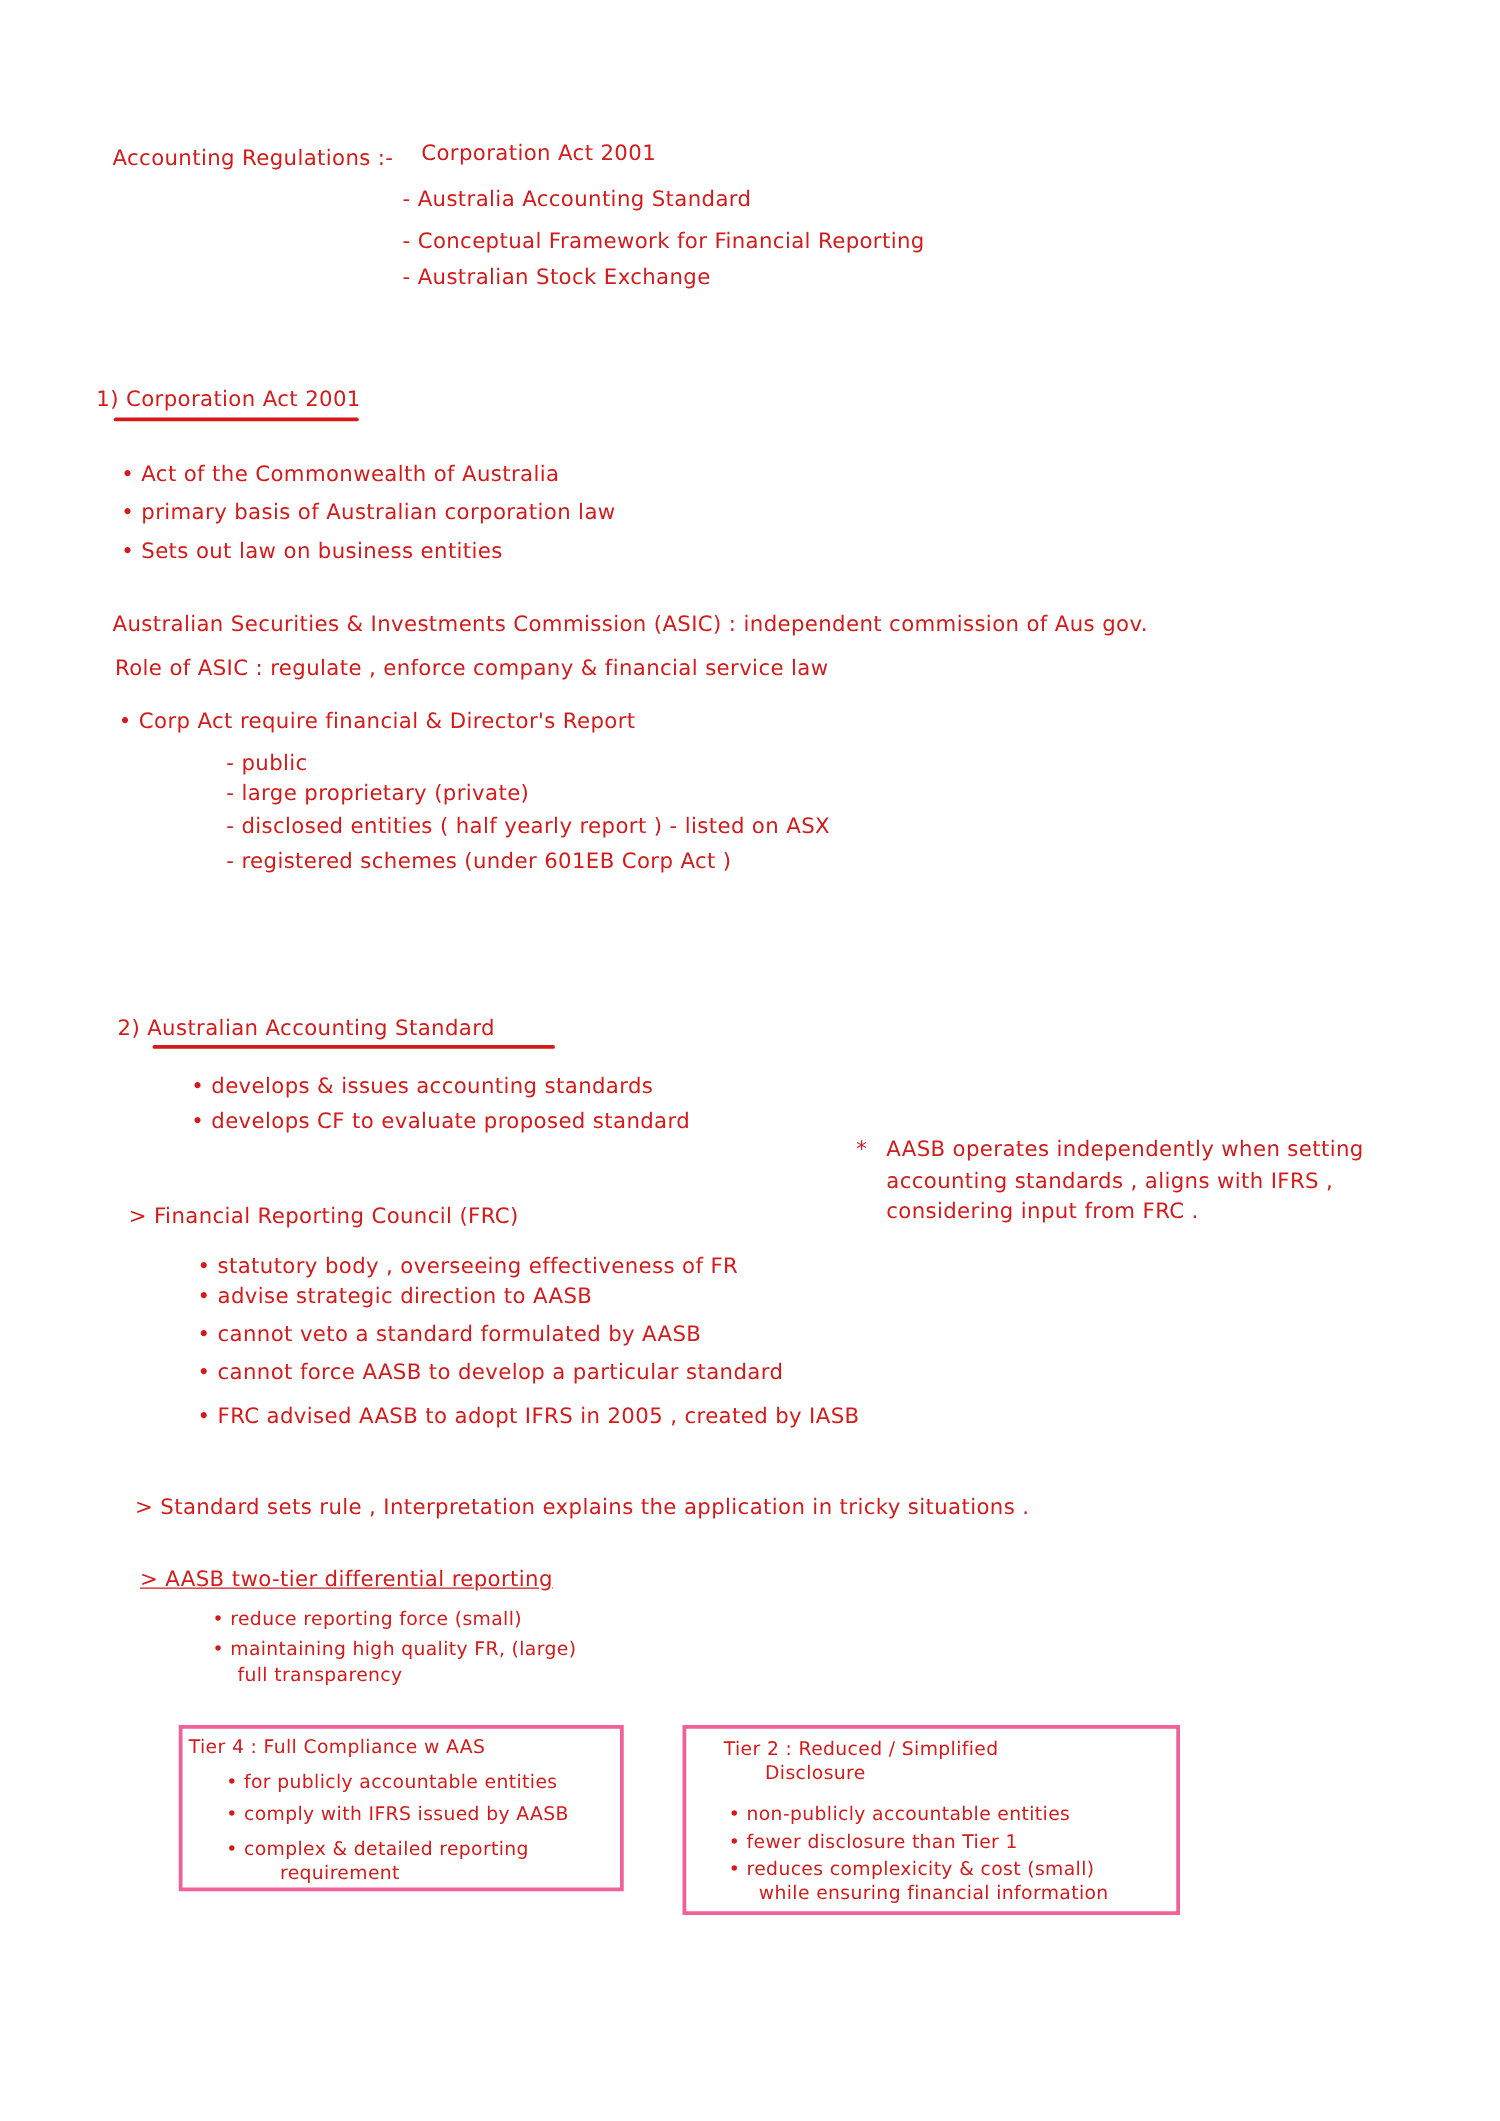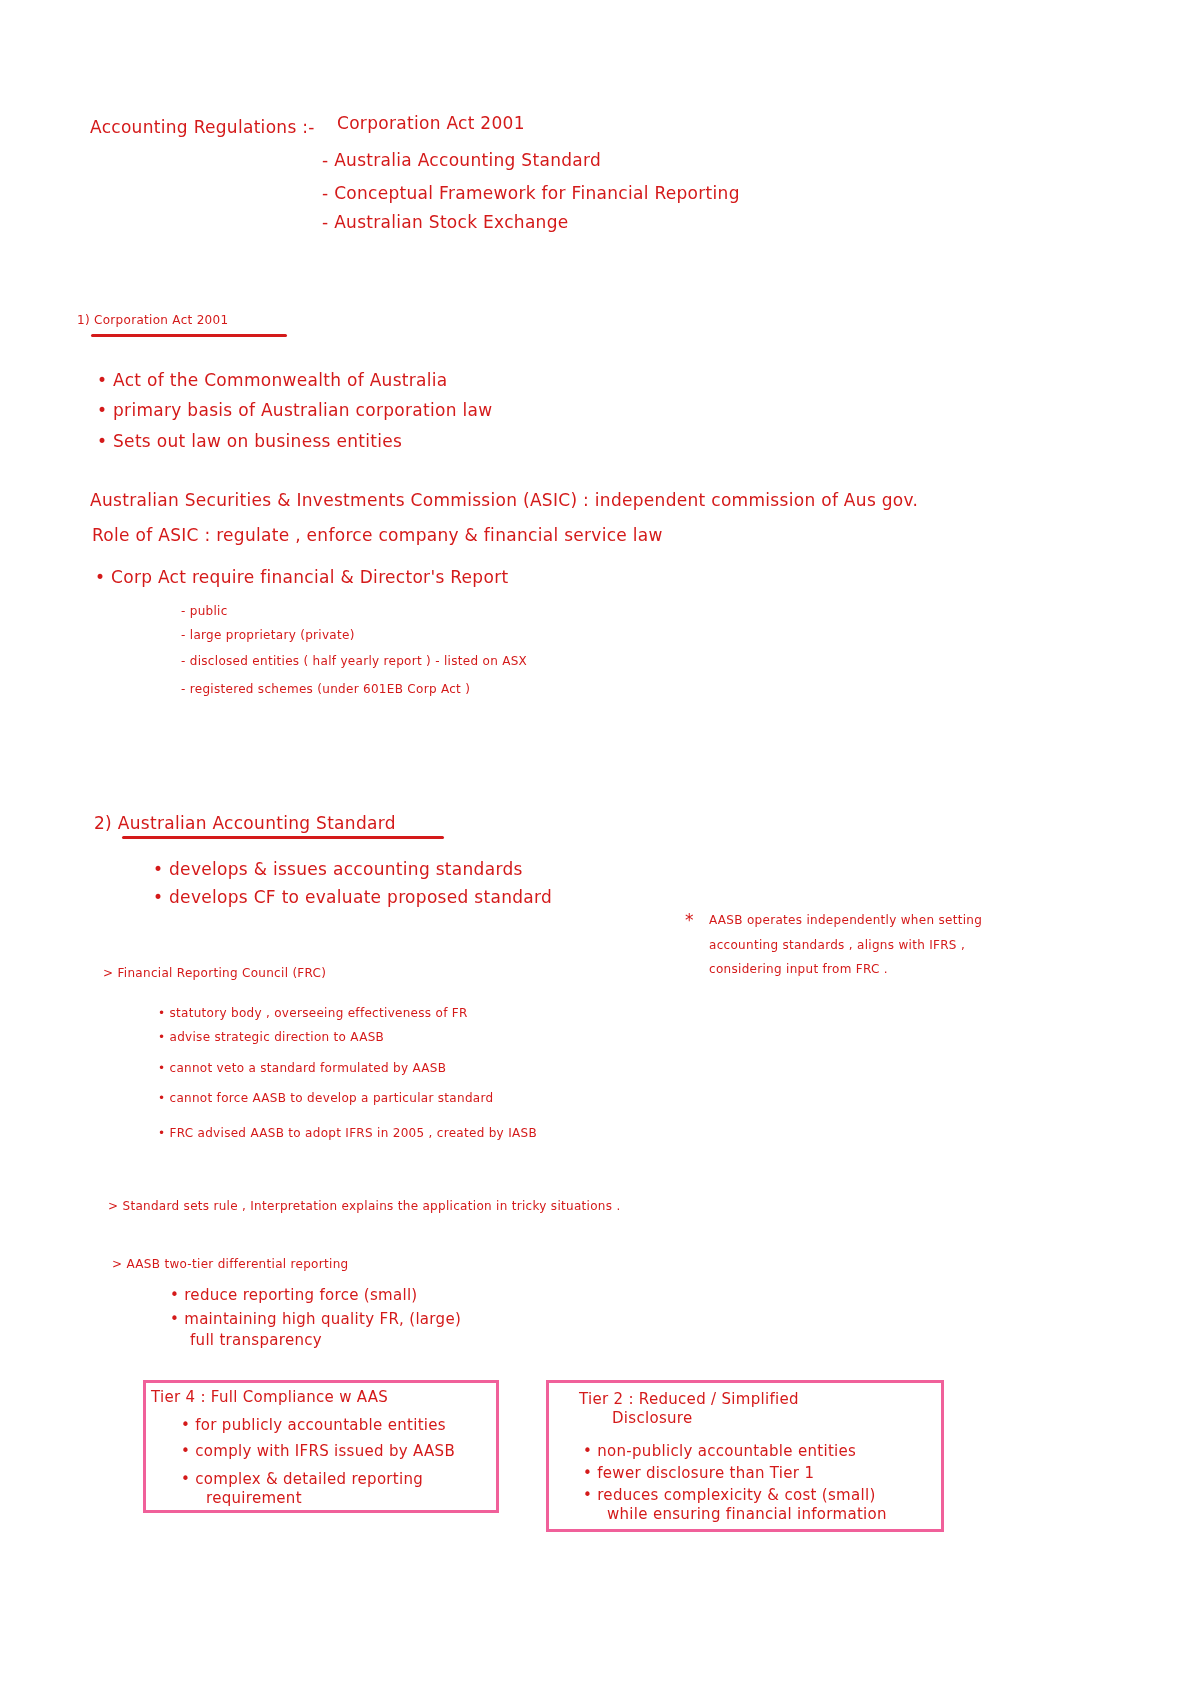--- a/index.html
+++ b/index.html
@@ -16,21 +16,21 @@
       color: #d41a1a;
     }
     .t {
       position: absolute;
       white-space: nowrap;
       font-size: 17px;
       line-height: 20px;
       letter-spacing: 0.3px;
       color: #d41a1a;
     }
-    .sm { font-size: 12px; }
+    .sm { font-size: 17px; }
     .xs { font-size: 15px; }
     .underline {
       position: absolute;
       height: 3px;
       background: #d41a1a;
       border-radius: 2px;
     }
     .tier-box {
       position: absolute;
       border: 3px solid #f0609a;
@@ -76,31 +76,31 @@
 
 <div class="t sm" style="left:103px; top:963px;">&gt; Financial Reporting Council (FRC)</div>
 <div class="t sm" style="left:158px; top:1003px;">• statutory body , overseeing effectiveness of FR</div>
 <div class="t sm" style="left:158px; top:1027px;">• advise strategic direction to AASB</div>
 <div class="t sm" style="left:158px; top:1058px;">• cannot veto a standard formulated by AASB</div>
 <div class="t sm" style="left:158px; top:1088px;">• cannot force AASB to develop a particular standard</div>
 <div class="t sm" style="left:158px; top:1123px;">• FRC advised AASB to adopt IFRS in 2005 , created by IASB</div>
 
 <div class="t sm" style="left:108px; top:1196px;">&gt; Standard sets rule , Interpretation explains the application in tricky situations .</div>
 
-<div class="t sm" style="left:112px; top:1254px;">&gt; AASB two-tier differential reporting</div>
+<div class="t sm" style="left:112px; top:1254px;text-decoration:underline;">&gt; AASB two-tier differential reporting</div>
 <div class="t xs" style="left:170px; top:1285px;">• reduce reporting force (small)</div>
 <div class="t xs" style="left:170px; top:1309px;">• maintaining high quality FR, (large)</div>
 <div class="t xs" style="left:190px; top:1330px;">full transparency</div>
 
 <div class="tier-box" style="left:143px; top:1380px; width:356px; height:133px;"></div>
 <div class="t xs" style="left:151px; top:1387px;">Tier 4 : Full Compliance w AAS</div>
 <div class="t xs" style="left:181px; top:1415px;">• for publicly accountable entities</div>
 <div class="t xs" style="left:181px; top:1441px;">• comply with IFRS issued by AASB</div>
 <div class="t xs" style="left:181px; top:1469px;">• complex &amp; detailed reporting</div>
-<div class="t xs" style="left:206px; top:1488px;">requirement</div>
+<div class="t xs" style="left:224px; top:1488px;">requirement</div>
 
 <div class="tier-box" style="left:546px; top:1380px; width:398px; height:152px;"></div>
 <div class="t xs" style="left:563px; top:1389px;margin-left:16px;">Tier 2 : Reduced / Simplified</div>
 <div class="t xs" style="left:612px; top:1408px;">Disclosure</div>
 <div class="t xs" style="left:583px; top:1441px;">• non-publicly accountable entities</div>
 <div class="t xs" style="left:583px; top:1463px;">• fewer disclosure than Tier 1</div>
 <div class="t xs" style="left:583px; top:1485px;">• reduces complexicity &amp; cost (small)</div>
 <div class="t xs" style="left:607px; top:1504px;">while ensuring financial information</div>
 
 </body></html>

